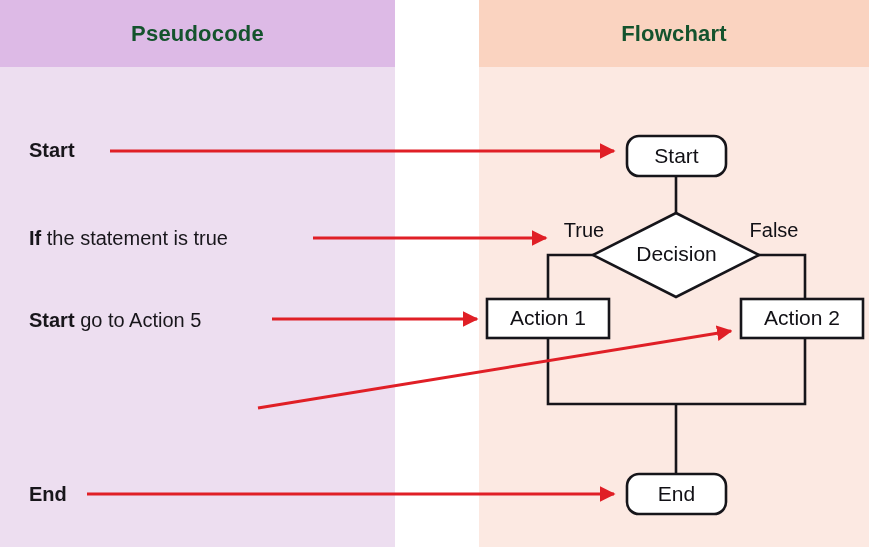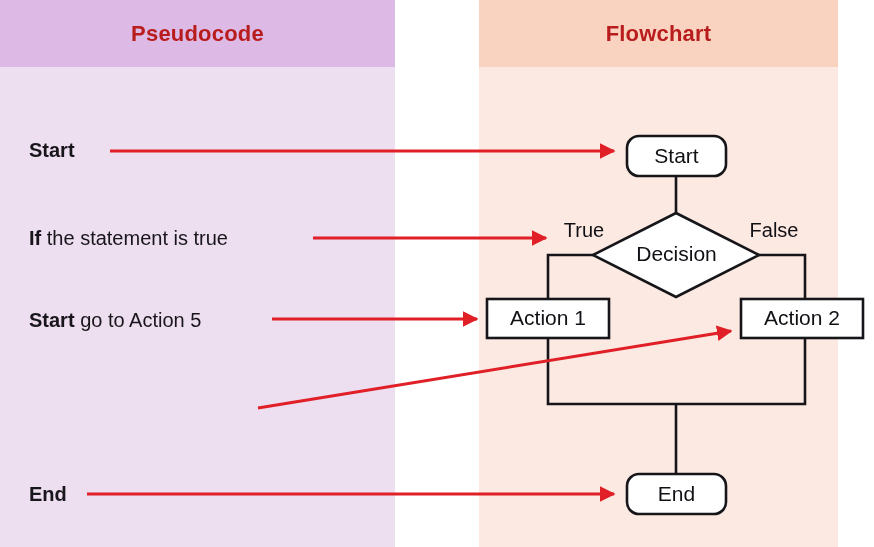--- a/index.html
+++ b/index.html
@@ -27,35 +27,35 @@
     top: 0;
     height: 547px;
   }
   #panel-pseudocode {
     left: 0;
     width: 395px;
     background: #eddef0;
   }
   #panel-flowchart {
     left: 479px;
-    width: 359px;
+    width: 390px;
     background: #fce9e2;
   }
   .panel-header {
     position: absolute;
     left: 0;
     top: 0;
     width: 100%;
     height: 67px;
     display: flex;
     align-items: center;
     justify-content: center;
     font-size: 22px;
     font-weight: bold;
-    color: #b91c1c;
+    color: #14532d;
     letter-spacing: .2px;
   }
   #header-pseudocode { background: #ddbae6; }
   #header-flowchart  { background: #fad3c0; }
 
   
   .code-line {
     position: absolute;
     left: 29px;
     font-size: 20px;

